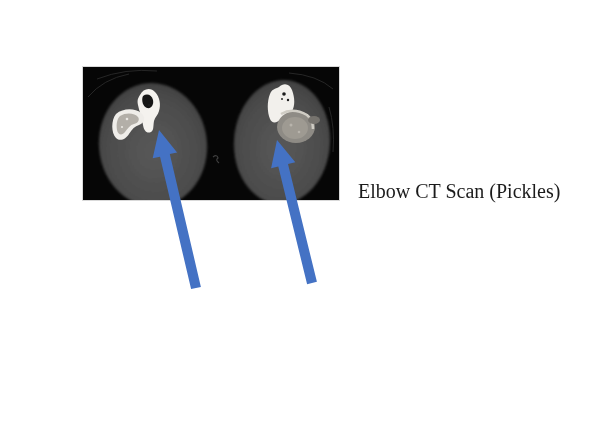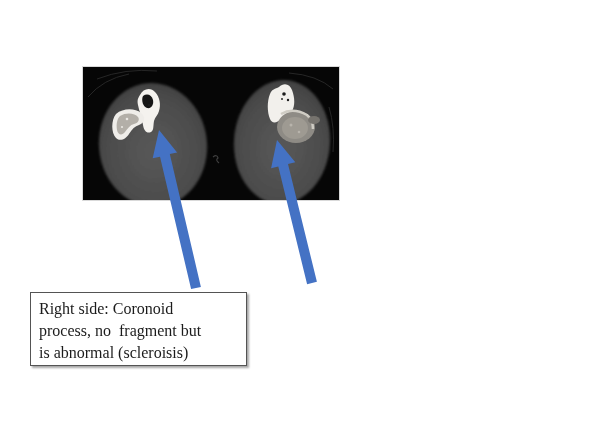--- a/index.html
+++ b/index.html
@@ -86,26 +86,22 @@
           <ellipse cx="231" cy="53" rx="6" ry="4" fill="#76736e"></ellipse>
           <circle cx="208" cy="58" r="1.5" fill="#b8b4ac"></circle>
           <circle cx="216" cy="65" r="1.3" fill="#b8b4ac"></circle>
         </g>
       </g>
 
       <path d="M130,90 Q134,87 135,91 Q132,93 136,96" fill="none" stroke="#3f3f3f" stroke-width="1.2"></path>
     </svg>
   </div>
 
+  <div class="caption">Elbow CT Scan (Pickles)</div>
 
   <svg class="arrows" viewBox="0 0 600 434" aria-hidden="true">
     <polygon points="159,130 177.1,152.5 169.8,153.9 200.9,286.9 191.1,289.1 160.0,156.7 152.7,158.2" fill="#4472c4"></polygon>
     <polygon points="277,140 295.3,162.3 288.0,164.1 316.9,281.8 307.1,284.2 278.3,166.5 271.1,168.3" fill="#4472c4"></polygon>
   </svg>
 
-  <div class="box box-left">
-    <div class="box-text">Right side: Coronoid
-process, no  fragment but
-is abnormal (scleroisis)</div>
-  </div>
 
 
 </div>
 
 </body></html>

